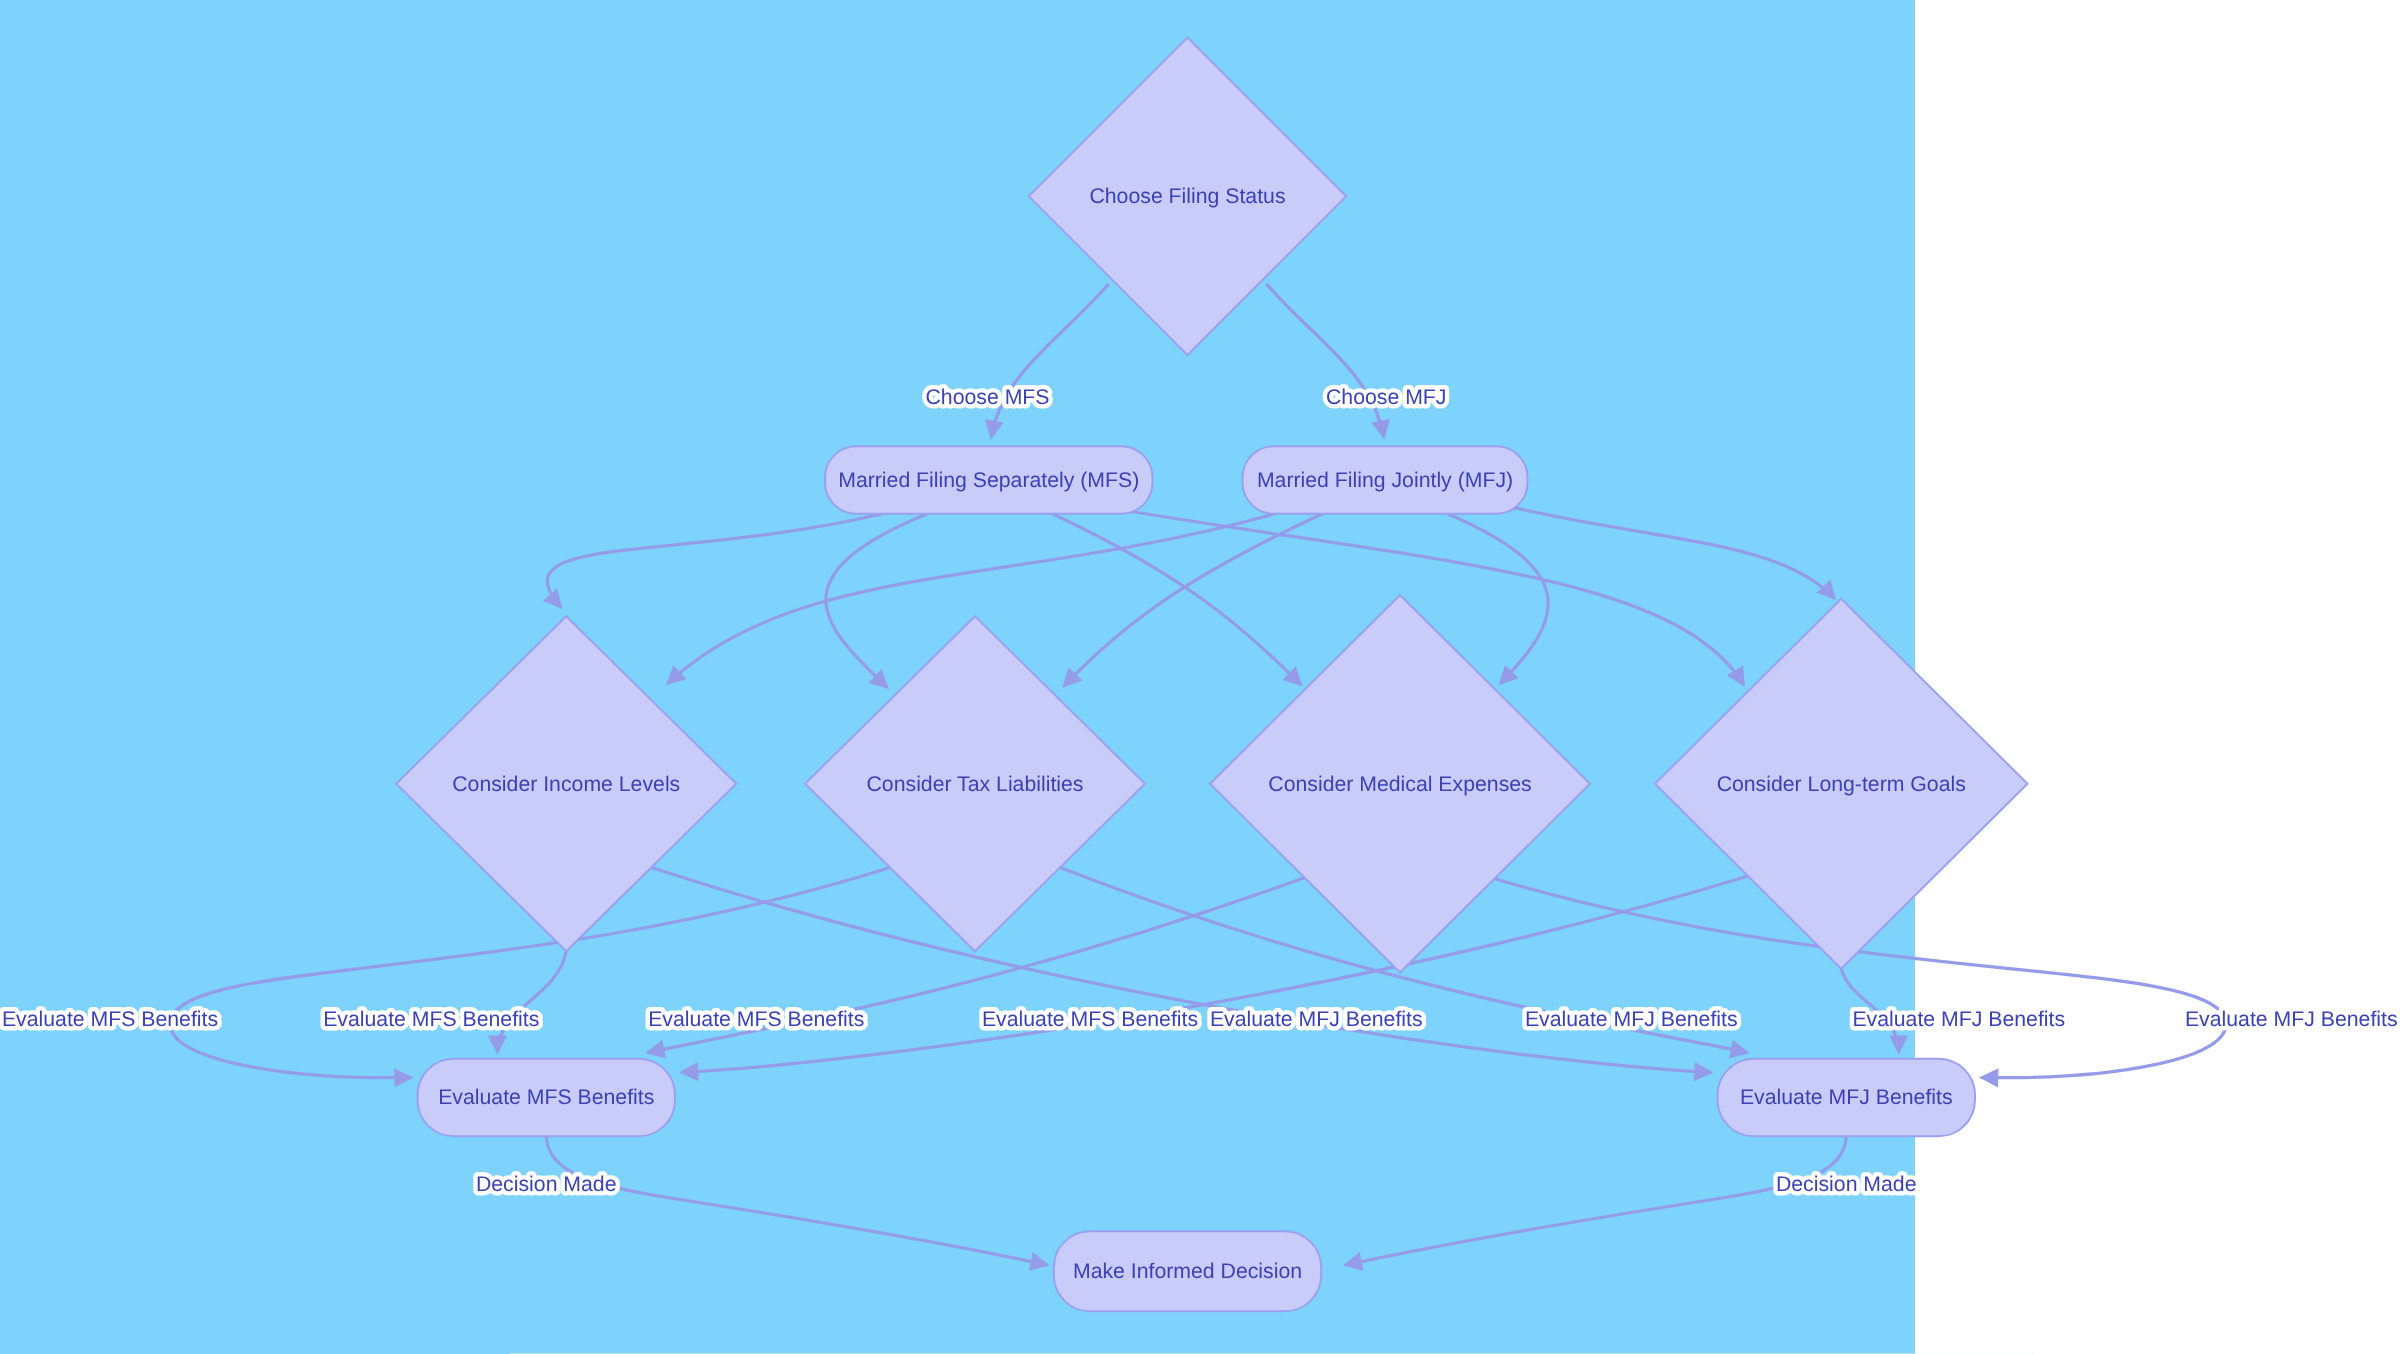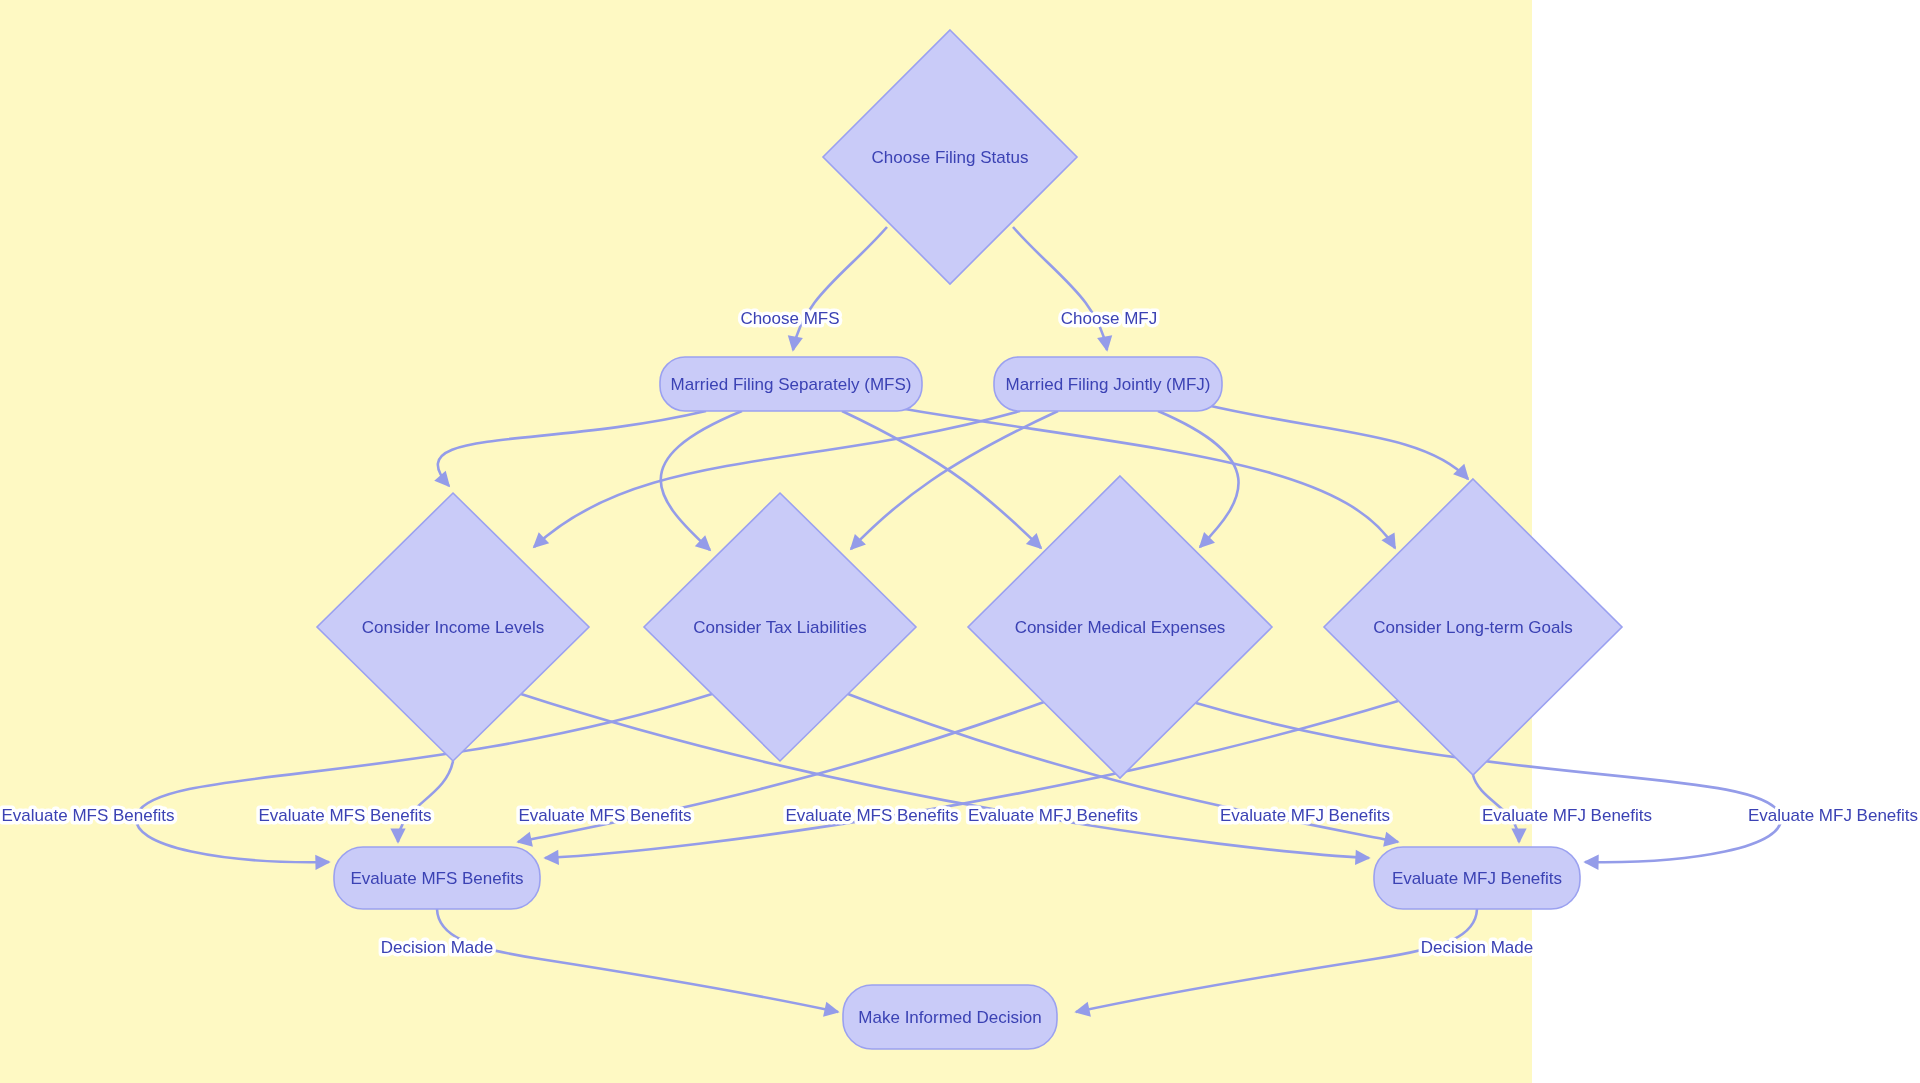--- a/index.html
+++ b/index.html
@@ -8,21 +8,21 @@
     background: #ffffff;
     width: 1920px;
     height: 1083px;
     overflow: hidden;
     font-family: "Liberation Sans", "DejaVu Sans", sans-serif;
   }
   .stage {
     position: relative;
     width: 1532px;
     height: 1083px;
-    background: #fef9c3;
+    background: #7dd3fc;
   }
   svg { display: block; }
   .node-shape {
     stroke-width: 1.6px;
   }
   .node-label {
     font-family: "Liberation Sans", "DejaVu Sans", sans-serif;
     font-size: 17px;
     text-anchor: middle;
   }

